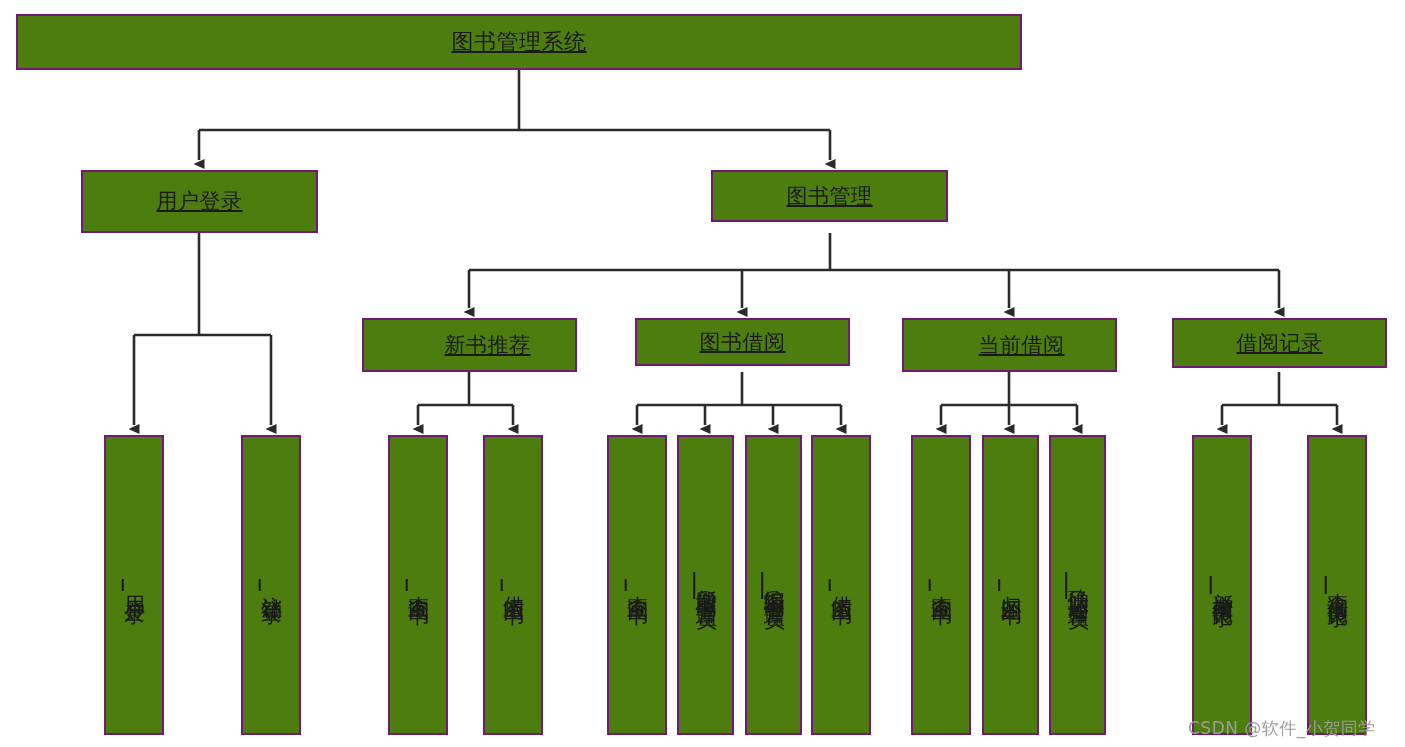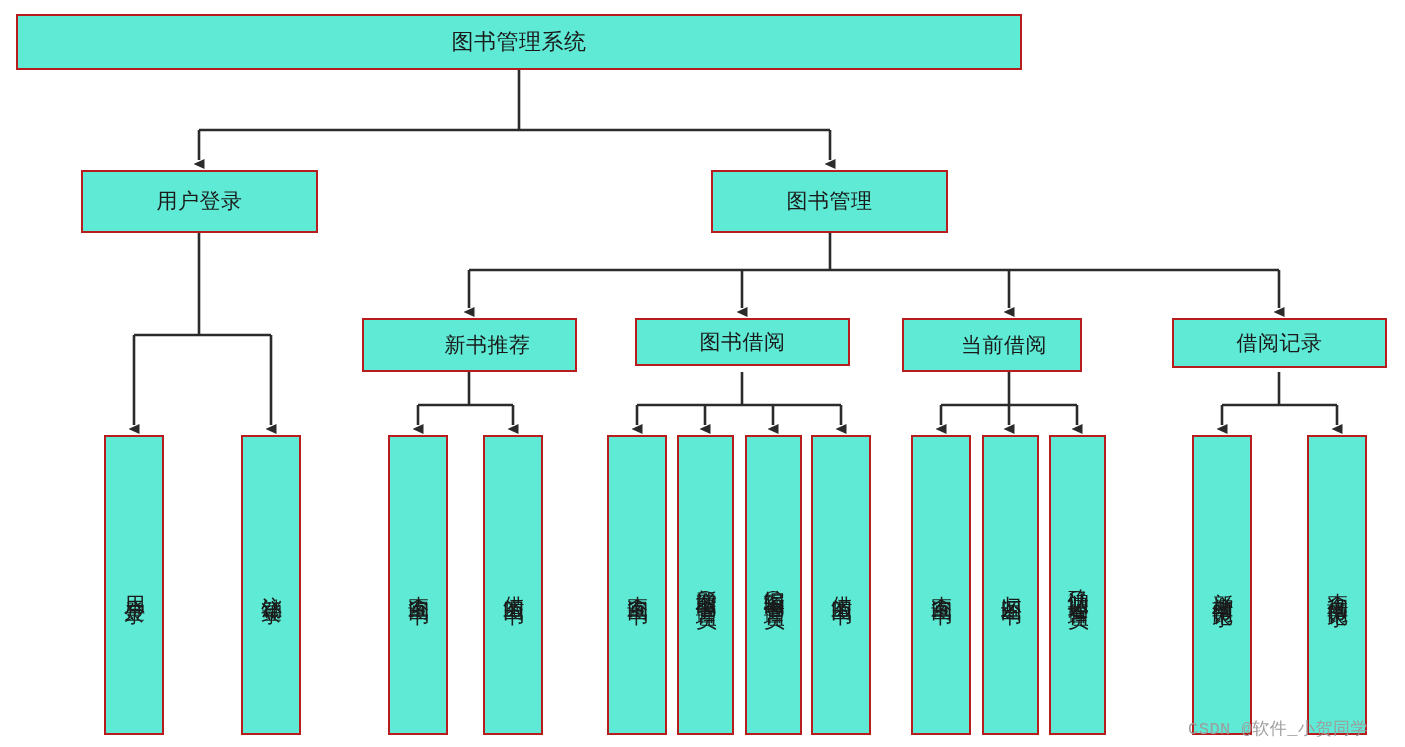--- a/index.html
+++ b/index.html
@@ -22,26 +22,27 @@
     position: absolute;
     left: 0;
     top: 0;
     width: 1405px;
     height: 747px;
     pointer-events: none;
   }
   .node {
     position: absolute;
     box-sizing: border-box;
-    background: #5eead4;
-    border: 2px solid #b91c1c;
+    background: #4d7c0f;
+    border: 2px solid #701a75;
     display: flex;
     align-items: center;
     justify-content: center;
     color: #1a1a1a;
+    text-decoration: underline;
   }
   .node .label {
     display: block;
     text-align: center;
     line-height: 1.18;
     white-space: nowrap;
   }
   
   .node.horiz .label {
     font-size: 21px;
@@ -129,31 +130,31 @@
     </g>
   </svg>
 
   <div class="node root horiz" style="left:16px; top:14px; width:1006px; height:56px;">
     <span class="label">图书管理系统</span>
   </div>
 
   <div class="node horiz" style="left:81px; top:170px; width:237px; height:63px;">
     <span class="label">用户登录</span>
   </div>
-  <div class="node horiz" style="left:711px; top:170px; width:237px; height:63px;">
+  <div class="node horiz" style="left:711px; top:170px; width:237px; height:52px;">
     <span class="label">图书管理</span>
   </div>
 
   <div class="node horiz" style="left:362px; top:318px; width:215px; height:54px;padding-left:36px;">
     <span class="label">新书推荐</span>
   </div>
   <div class="node horiz" style="left:635px; top:318px; width:215px; height:48px;">
     <span class="label">图书借阅</span>
   </div>
-  <div class="node horiz" style="left:902px; top:318px; width:180px; height:54px;padding-left:24px;">
+  <div class="node horiz" style="left:902px; top:318px; width:215px; height:54px;padding-left:24px;">
     <span class="label">当前借阅</span>
   </div>
   <div class="node horiz" style="left:1172px; top:318px; width:215px; height:50px;">
     <span class="label">借阅记录</span>
   </div>
 
   <div class="node vert" style="left:104px; top:435px; width:60px; height:300px;">
     <span class="label">用户登录</span>
   </div>
   <div class="node vert" style="left:241px; top:435px; width:60px; height:300px;">
@@ -190,15 +191,15 @@
     <span class="label">确认归还（管理员）</span>
   </div>
 
   <div class="node vert" style="left:1192px; top:435px; width:60px; height:300px;">
     <span class="label">新增借阅记录</span>
   </div>
   <div class="node vert" style="left:1307px; top:435px; width:60px; height:300px;">
     <span class="label">查询借阅记录</span>
   </div>
 
-  <div class="watermark" style="left:1188px; top:717px;font-family:Liberation Mono, monospace;">CSDN @软件_小贺同学</div>
+  <div class="watermark" style="left:1188px; top:717px;">CSDN @软件_小贺同学</div>
 
 </div>
 
 </body></html>

